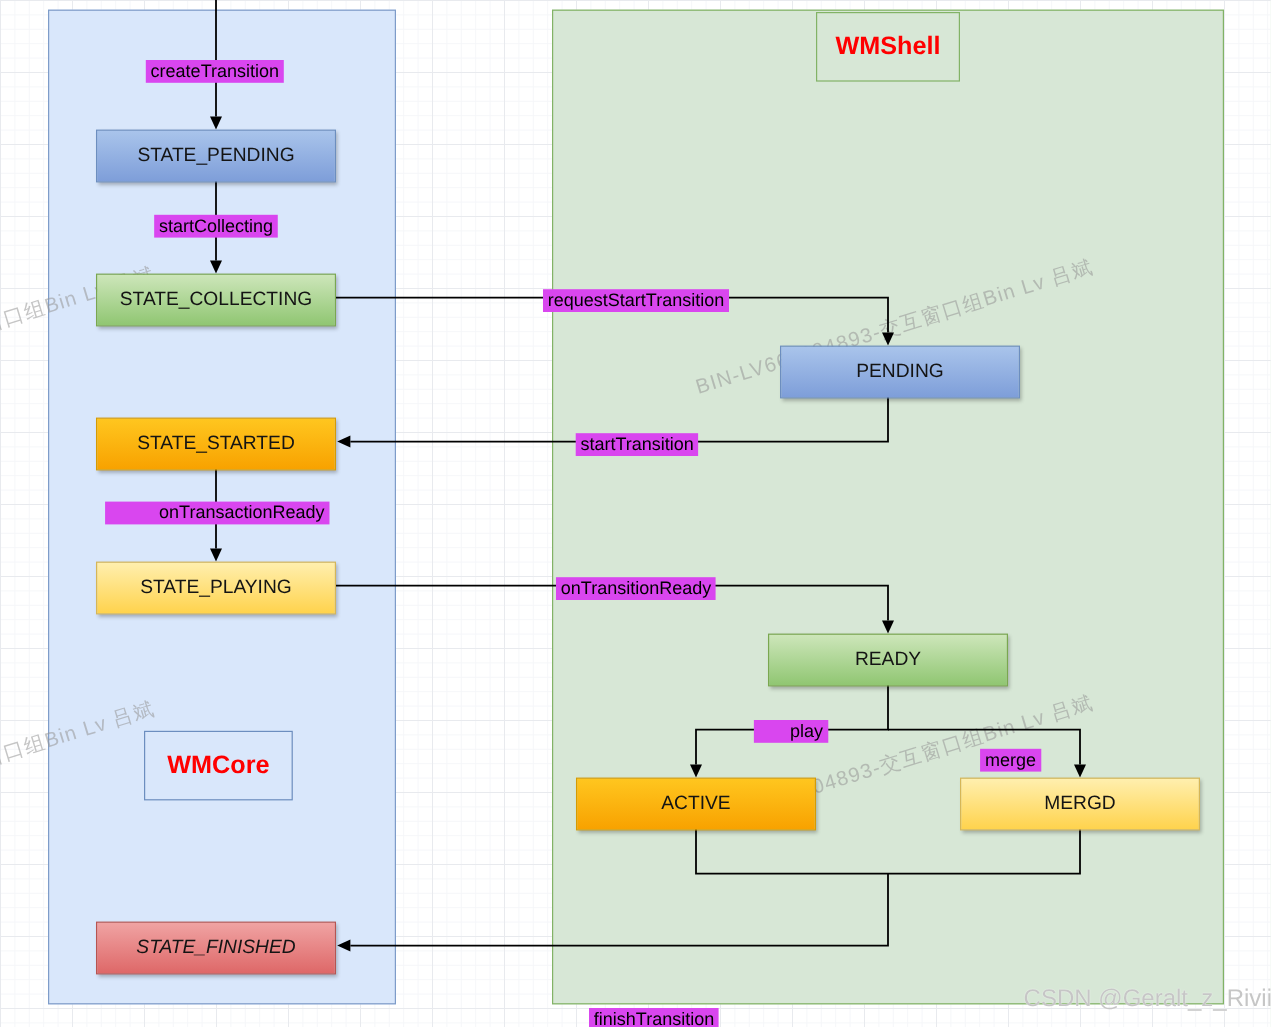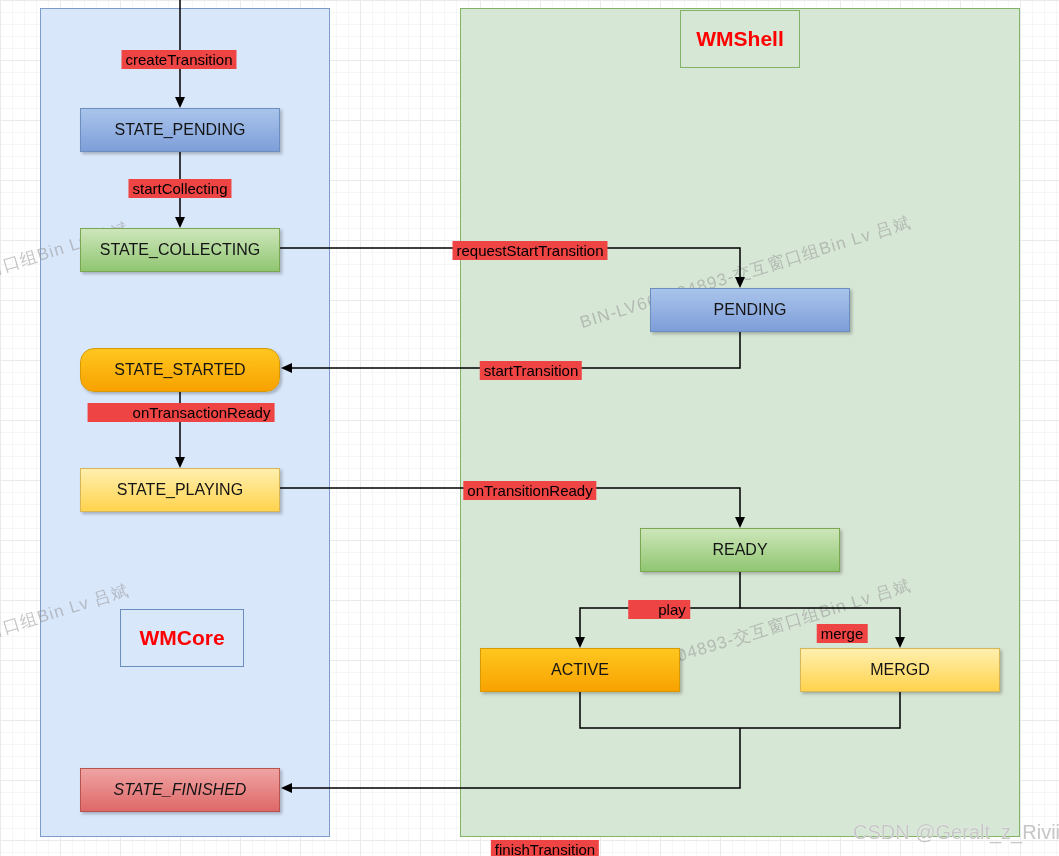--- a/index.html
+++ b/index.html
@@ -34,35 +34,35 @@
     display:flex;align-items:center;justify-content:center;
     font-size:16px;color:#141414;box-shadow:2px 2px 3px rgba(0,0,0,0.25);}
   .node.blue  {background:linear-gradient(#a9c4eb,#7e9ed9);border:1px solid #6c8ebf;}
   .node.green {background:linear-gradient(#cde6ba,#90c672);border:1px solid #7aa74f;}
   .node.orange{background:linear-gradient(#ffc61f,#f8a200);border:1px solid #d79b00;}
   .node.yellow{background:linear-gradient(#ffefae,#ffd34d);border:1px solid #d6b656;}
   .node.red   {background:linear-gradient(#f0a3a3,#de6868);border:1px solid #b85450;}
 
   .n-state-pending   {left:80px; top:108px;}
   .n-state-collecting{left:80px; top:228px;}
-  .n-state-started   {left:80px; top:348px;border-radius:14px;}
+  .n-state-started   {left:80px; top:348px;}
   .n-state-playing   {left:80px; top:468px;}
   .n-state-finished  {left:80px; top:768px;font-style:italic;}
   .n-pending {left:640px;top:288px;margin-left:10px;}
   .n-ready   {left:640px;top:528px;}
   .n-active  {left:480px;top:648px;}
   .n-mergd   {left:800px;top:648px;}
 
-  .elabel{position:absolute;z-index:5;transform:translateX(-50%);background:#ef4444;
+  .elabel{position:absolute;z-index:5;transform:translateX(-50%);background:#d946ef;
     padding:1px 4px;font-size:15px;color:#000;white-space:nowrap;}
   .l-create {left:179px;top:50px;}
   .l-collect{left:180px;top:179px;}
   .l-request{left:530px;top:241px;}
   .l-startt {left:531px;top:361px;}
-  .l-ontrans{left:181px;top:403px;padding-left:45px;}
+  .l-ontrans{left:181px;top:418px;padding-left:45px;}
   .l-onready{left:530px;top:481px;}
   .l-play   {left:659px;top:600px;padding-left:30px;}
   .l-merge  {left:842px;top:624px;}
   .l-finish {left:545px;top:816px;margin-top:24px;}
 
   .credit{position:absolute;z-index:6;left:853px;top:821px;font-size:20px;color:#c6c6c6;
     text-shadow:0 0 1px #ffffff;white-space:nowrap;}
 </style>
 </head>
 <body>

